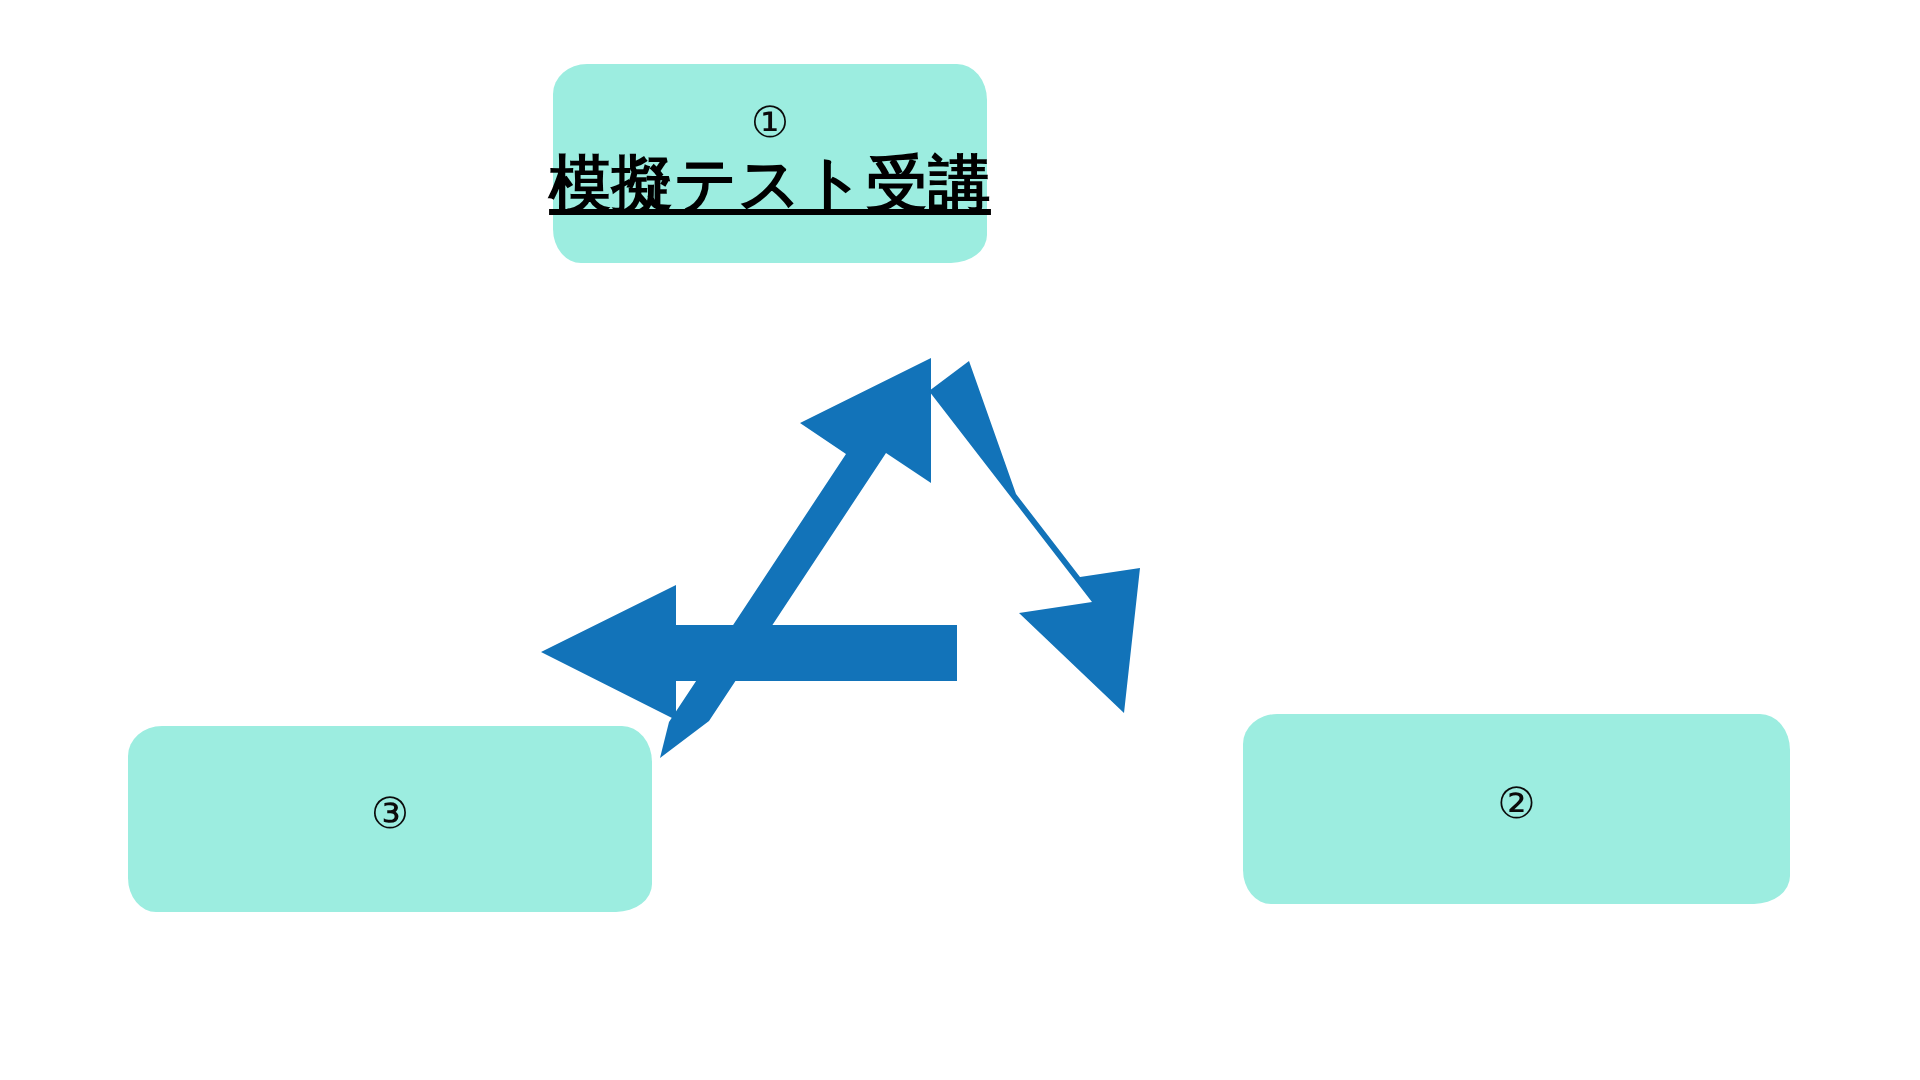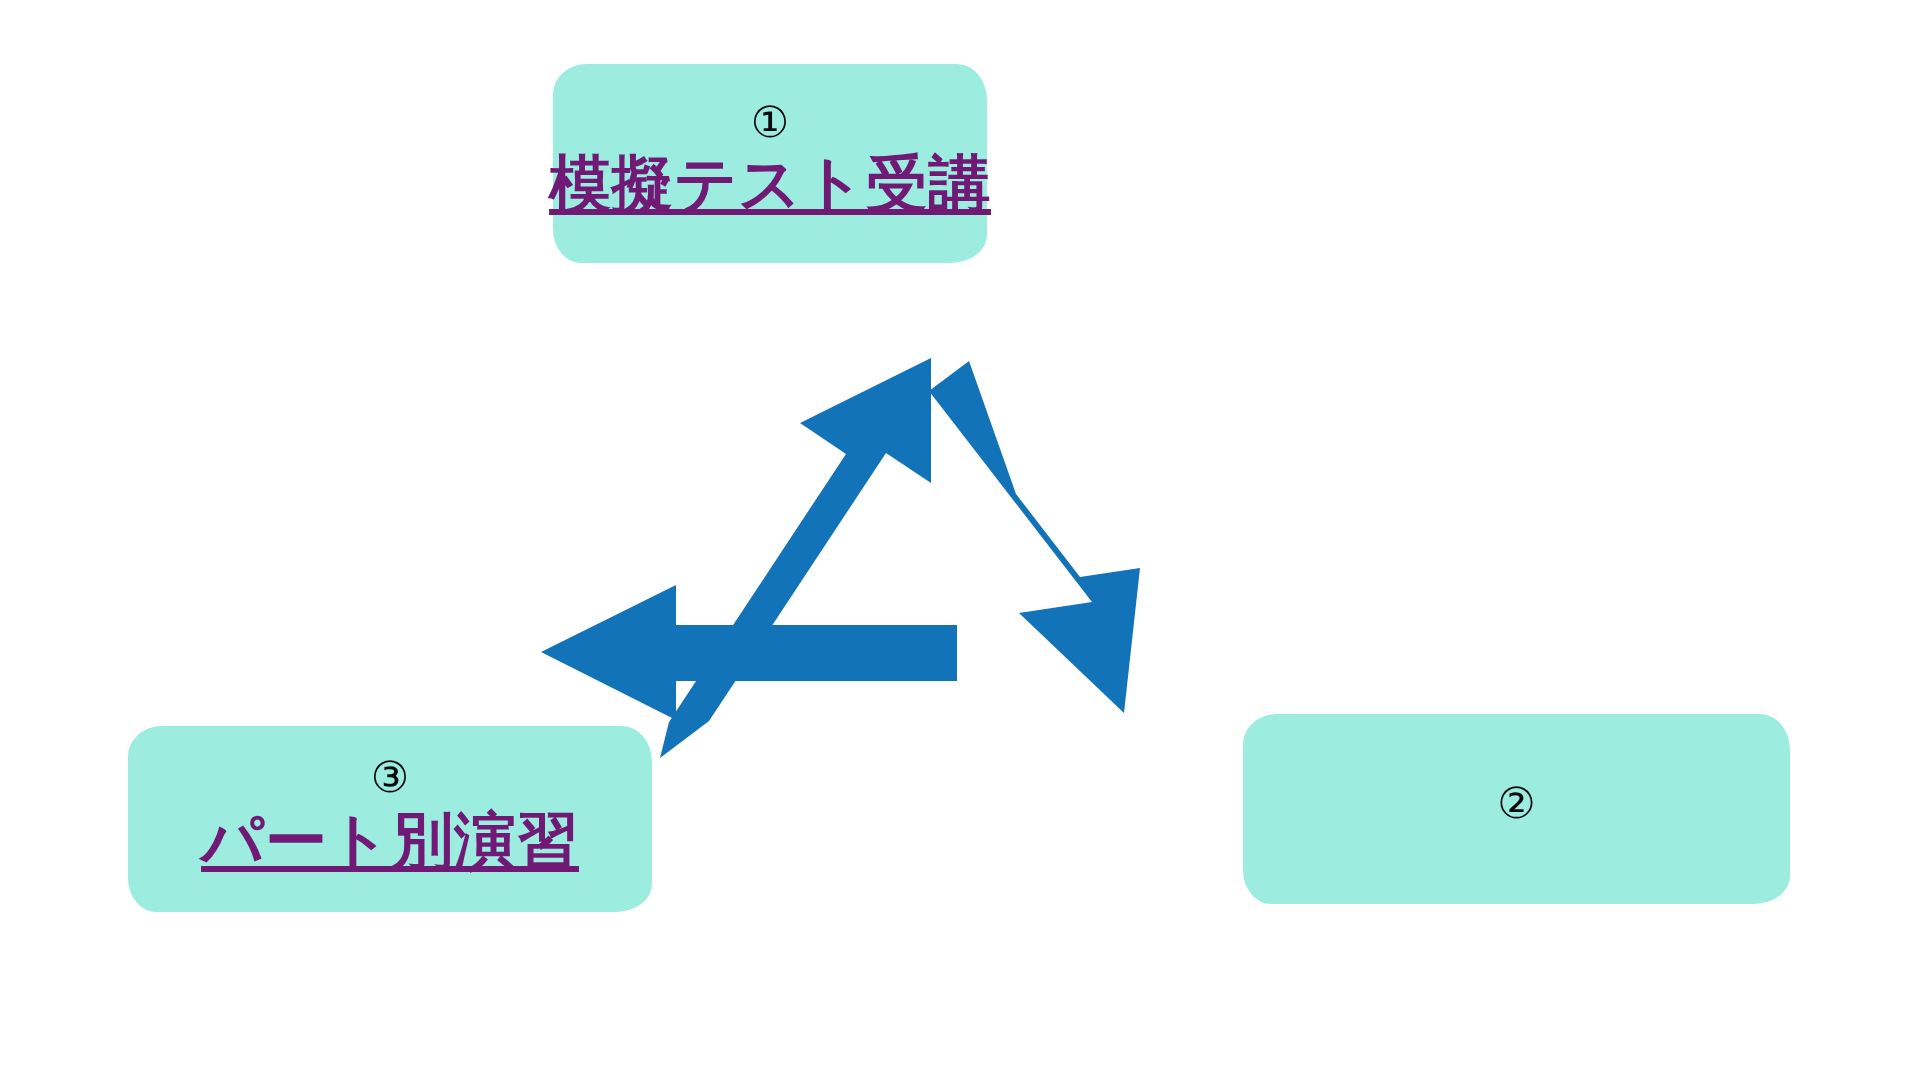--- a/index.html
+++ b/index.html
@@ -43,21 +43,21 @@
     color: #0b0b0b;
     font-size: 43px;
     line-height: 1.05;
     font-weight: 500;
     letter-spacing: 0;
     margin-bottom: 4px;
     font-family: "DejaVu Sans", sans-serif;
   }
   .node-label {
     display: inline-block;
-    color: #701a75;
+    color: #000000;
     font-weight: bold;
     font-size: 62px;
     line-height: 1.18;
     letter-spacing: 0.5px;
     white-space: nowrap;
     text-decoration: underline;
     text-decoration-thickness: 6px;
     text-underline-offset: 4px;
     font-family: "DejaVu Sans", sans-serif;
   }
@@ -103,16 +103,15 @@
     <span class="node-number">①</span>
     <span class="node-label">模擬テスト受講</span>
   </div>
 
   <div class="node-box" id="box-2">
     <span class="node-number">②</span>
   </div>
 
   <div class="node-box" id="box-3">
     <span class="node-number">③</span>
-    <span class="node-label">パート別演習</span>
   </div>
 
 </div>
 
 </body></html>

